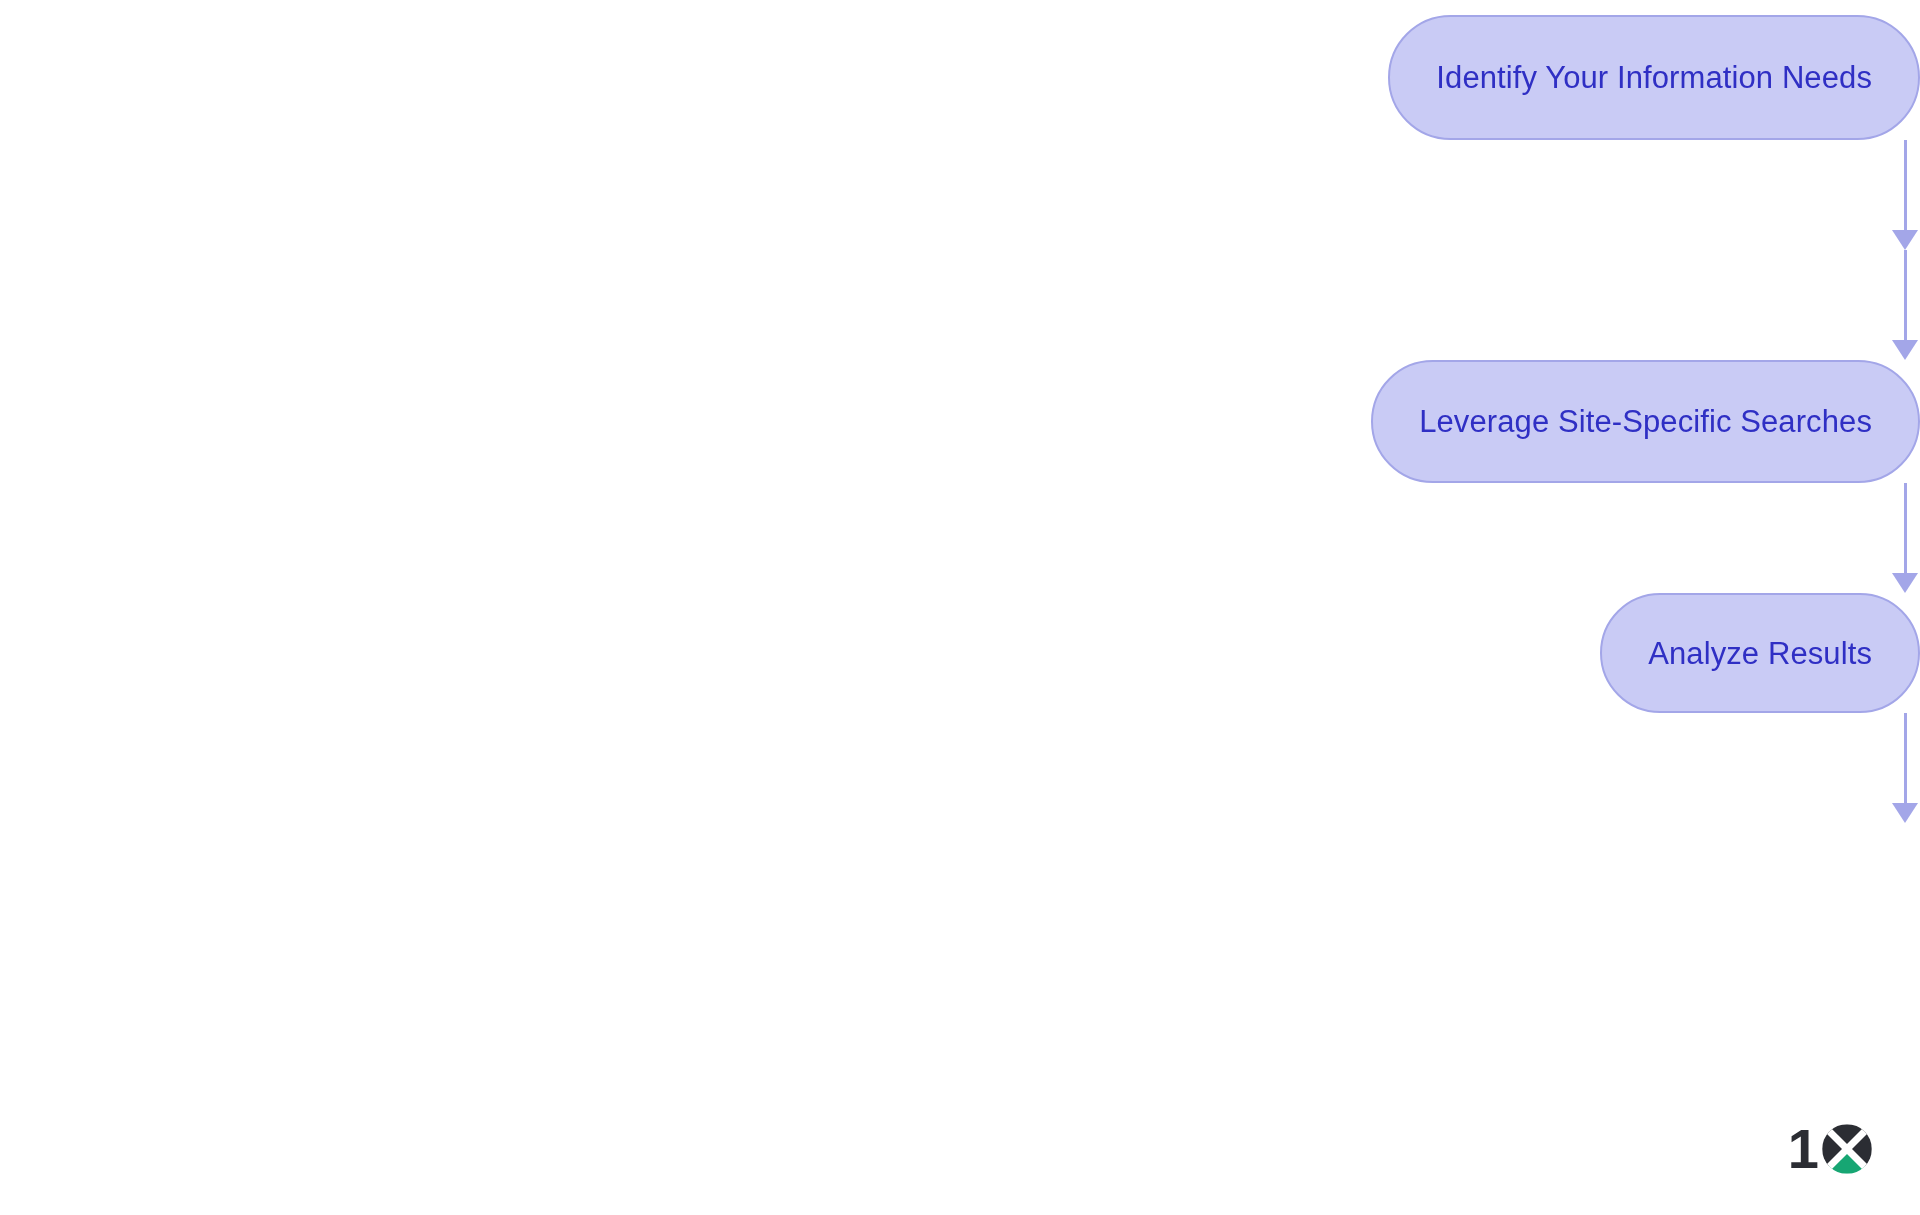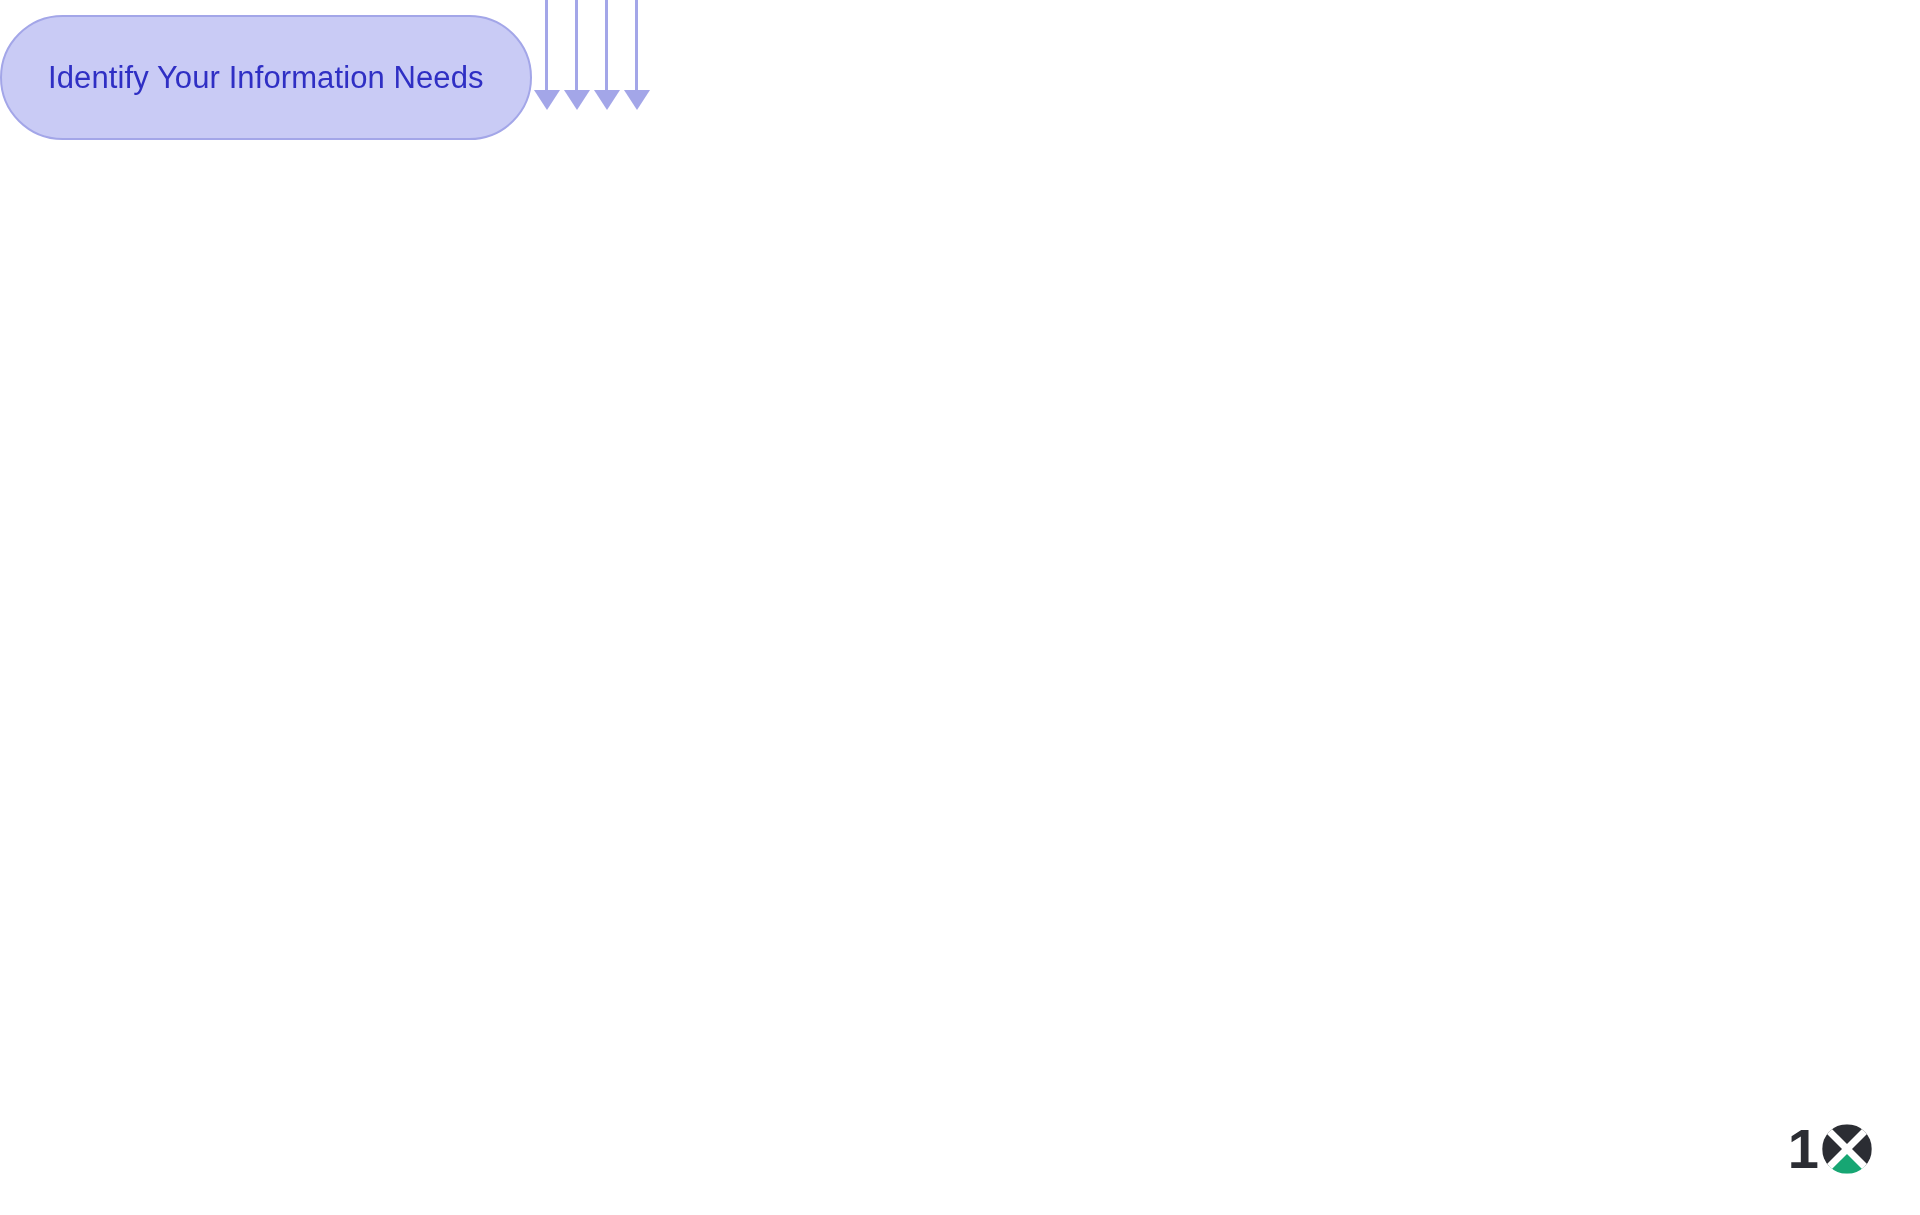--- a/index.html
+++ b/index.html
@@ -22,22 +22,22 @@
   }
 
   
   .flow {
     position: absolute;
     left: 0;
     top: 0;
     width: 1920px;
     height: 1130px;
     display: flex;
-    flex-direction: row;
-    align-items: flex-start;
+    flex-direction: column;
+    align-items: flex-end;
   }
 
   
   .node {
     box-sizing: border-box;
     display: flex;
     align-items: center;
     justify-content: center;
     background: #c9cbf5;
     border: 2px solid #a3a6e8;
@@ -129,26 +129,32 @@
       <div class="conn-line"></div>
       <div class="conn-head"></div>
     </div>
 
 
     <div class="connector c1">
       <div class="conn-line"></div>
       <div class="conn-head"></div>
     </div>
 
+    <div class="node n2">
+      <span class="node-label">Leverage Site-Specific Searches</span>
+    </div>
 
     <div class="connector c2">
       <div class="conn-line"></div>
       <div class="conn-head"></div>
     </div>
 
+    <div class="node n3">
+      <span class="node-label">Analyze Results</span>
+    </div>
 
     <div class="connector c3">
       <div class="conn-line"></div>
       <div class="conn-head"></div>
     </div>
 
 
   </div>
 
   <div class="logo">

